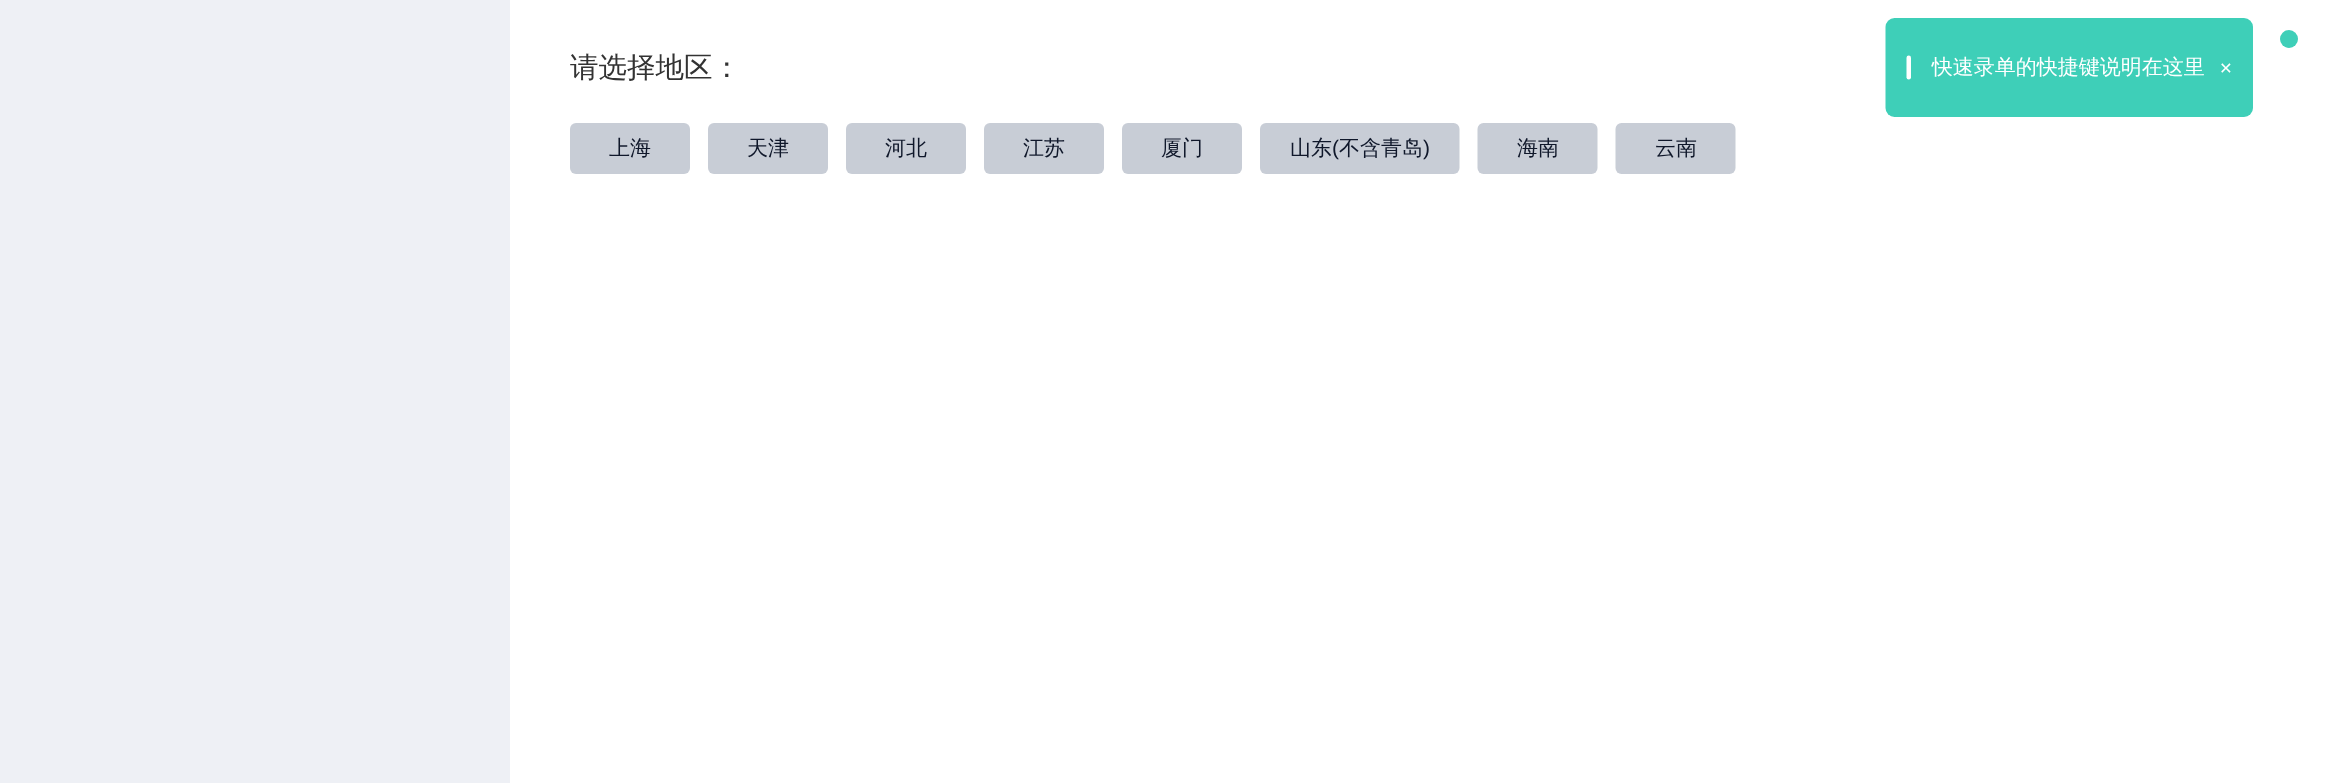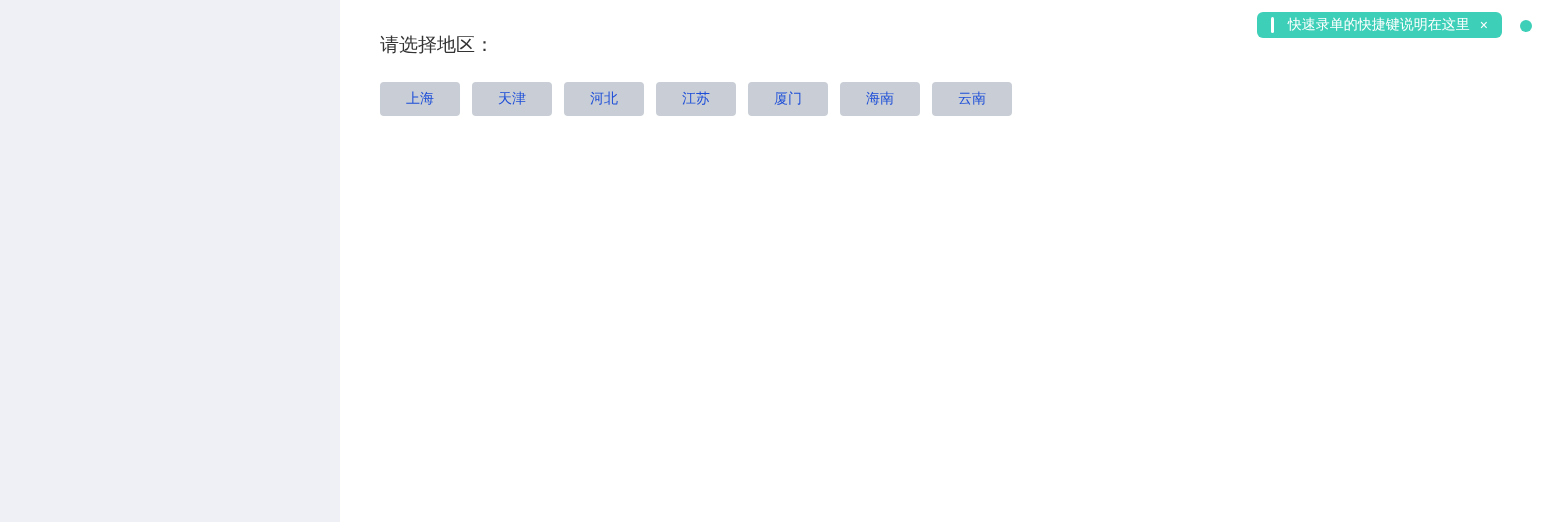--- a/index.html
+++ b/index.html
@@ -45,38 +45,38 @@
 
     .region-buttons {
       display: flex;
       flex-wrap: wrap;
       gap: 12px;
     }
 
     .region-btn {
       padding: 8px 20px;
       background: #c8cdd6;
-      color: #1d4ed8;
+      color: #0f172a;
       border: none;
       border-radius: 4px;
       font-size: 14px;
       cursor: pointer;
       font-family: 'Microsoft YaHei', '微软雅黑', Arial, sans-serif;
       min-width: 80px;
       text-align: center;
     }
 
     
     .tooltip-banner {
       position: absolute;
       top: 12px;
       right: 60px;
       background: #3ecfb8;
       color: #fff;
-      padding: 4px 14px;
+      padding: 24px 14px;
       border-radius: 6px;
       font-size: 14px;
       display: flex;
       align-items: center;
       gap: 10px;
       white-space: nowrap;
     }
 
     .tooltip-banner::before {
       content: '';
@@ -113,20 +113,21 @@
 <div class="left-panel"></div>
 
 <div class="main-content">
   <div class="page-title">请选择地区：</div>
   <div class="region-buttons">
   <button class="region-btn">上海</button>
       <button class="region-btn">天津</button>
       <button class="region-btn">河北</button>
       <button class="region-btn">江苏</button>
       <button class="region-btn">厦门</button>
+      <button class="region-btn">山东(不含青岛)</button>
       <button class="region-btn">海南</button>
       <button class="region-btn">云南</button>
     </div>
 </div>
 
 <div class="tooltip-banner">
   <span>快速录单的快捷键说明在这里</span>
   <button class="tooltip-close">×</button>
 </div>
 

